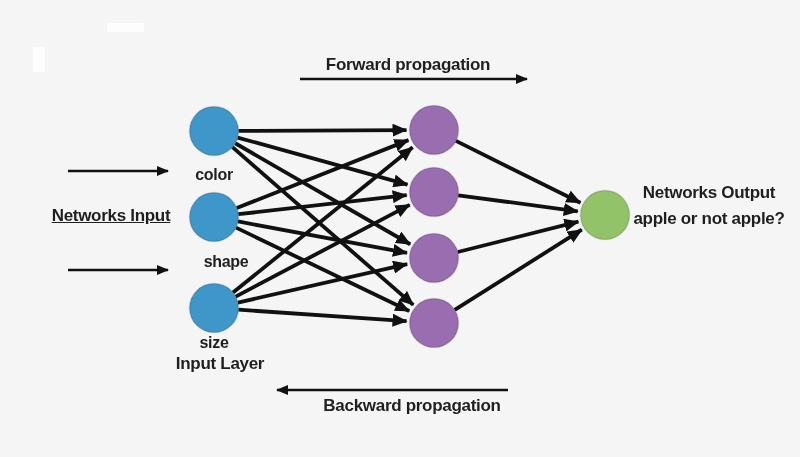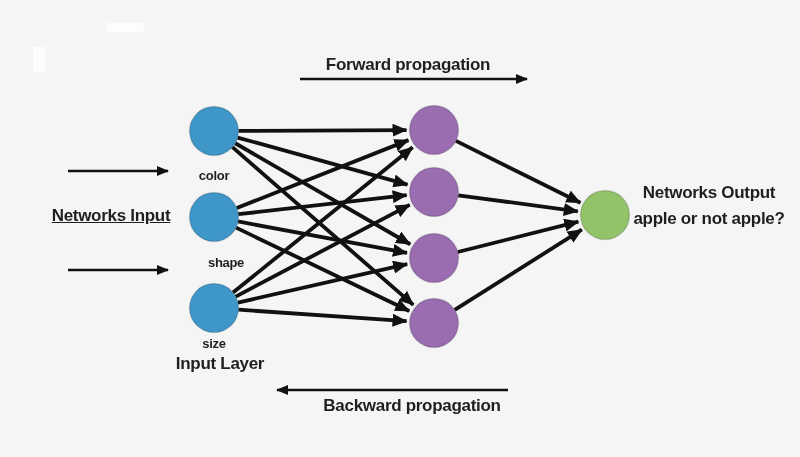--- a/index.html
+++ b/index.html
@@ -9,21 +9,21 @@
     background:#f5f5f6;
   }
   .stage{position:relative;width:800px;height:341px;}
   .stage svg{position:absolute;left:0;top:0;}
   .lbl{
     position:absolute;transform:translate(-50%,-50%);
     font-family:"Liberation Sans",sans-serif;
     font-weight:700;font-size:17px;letter-spacing:-0.3px;
     color:#1f1f1f;white-space:nowrap;
   }
-  .lbl.small{font-size:13px;}
+  .lbl.small{font-size:16px;}
   .output-block{line-height:26px;text-align:center;}
   .artifact{position:absolute;background:#fdfdfe;border-radius:1px;}
   .artifact.h{left:107px;top:23px;width:37px;height:9px;}
   .artifact.v{left:33px;top:47px;width:12px;height:25px;}
 </style>
 </head>
 <body style="background: rgb(245, 245, 246);">
 
 <div class="stage">
 

